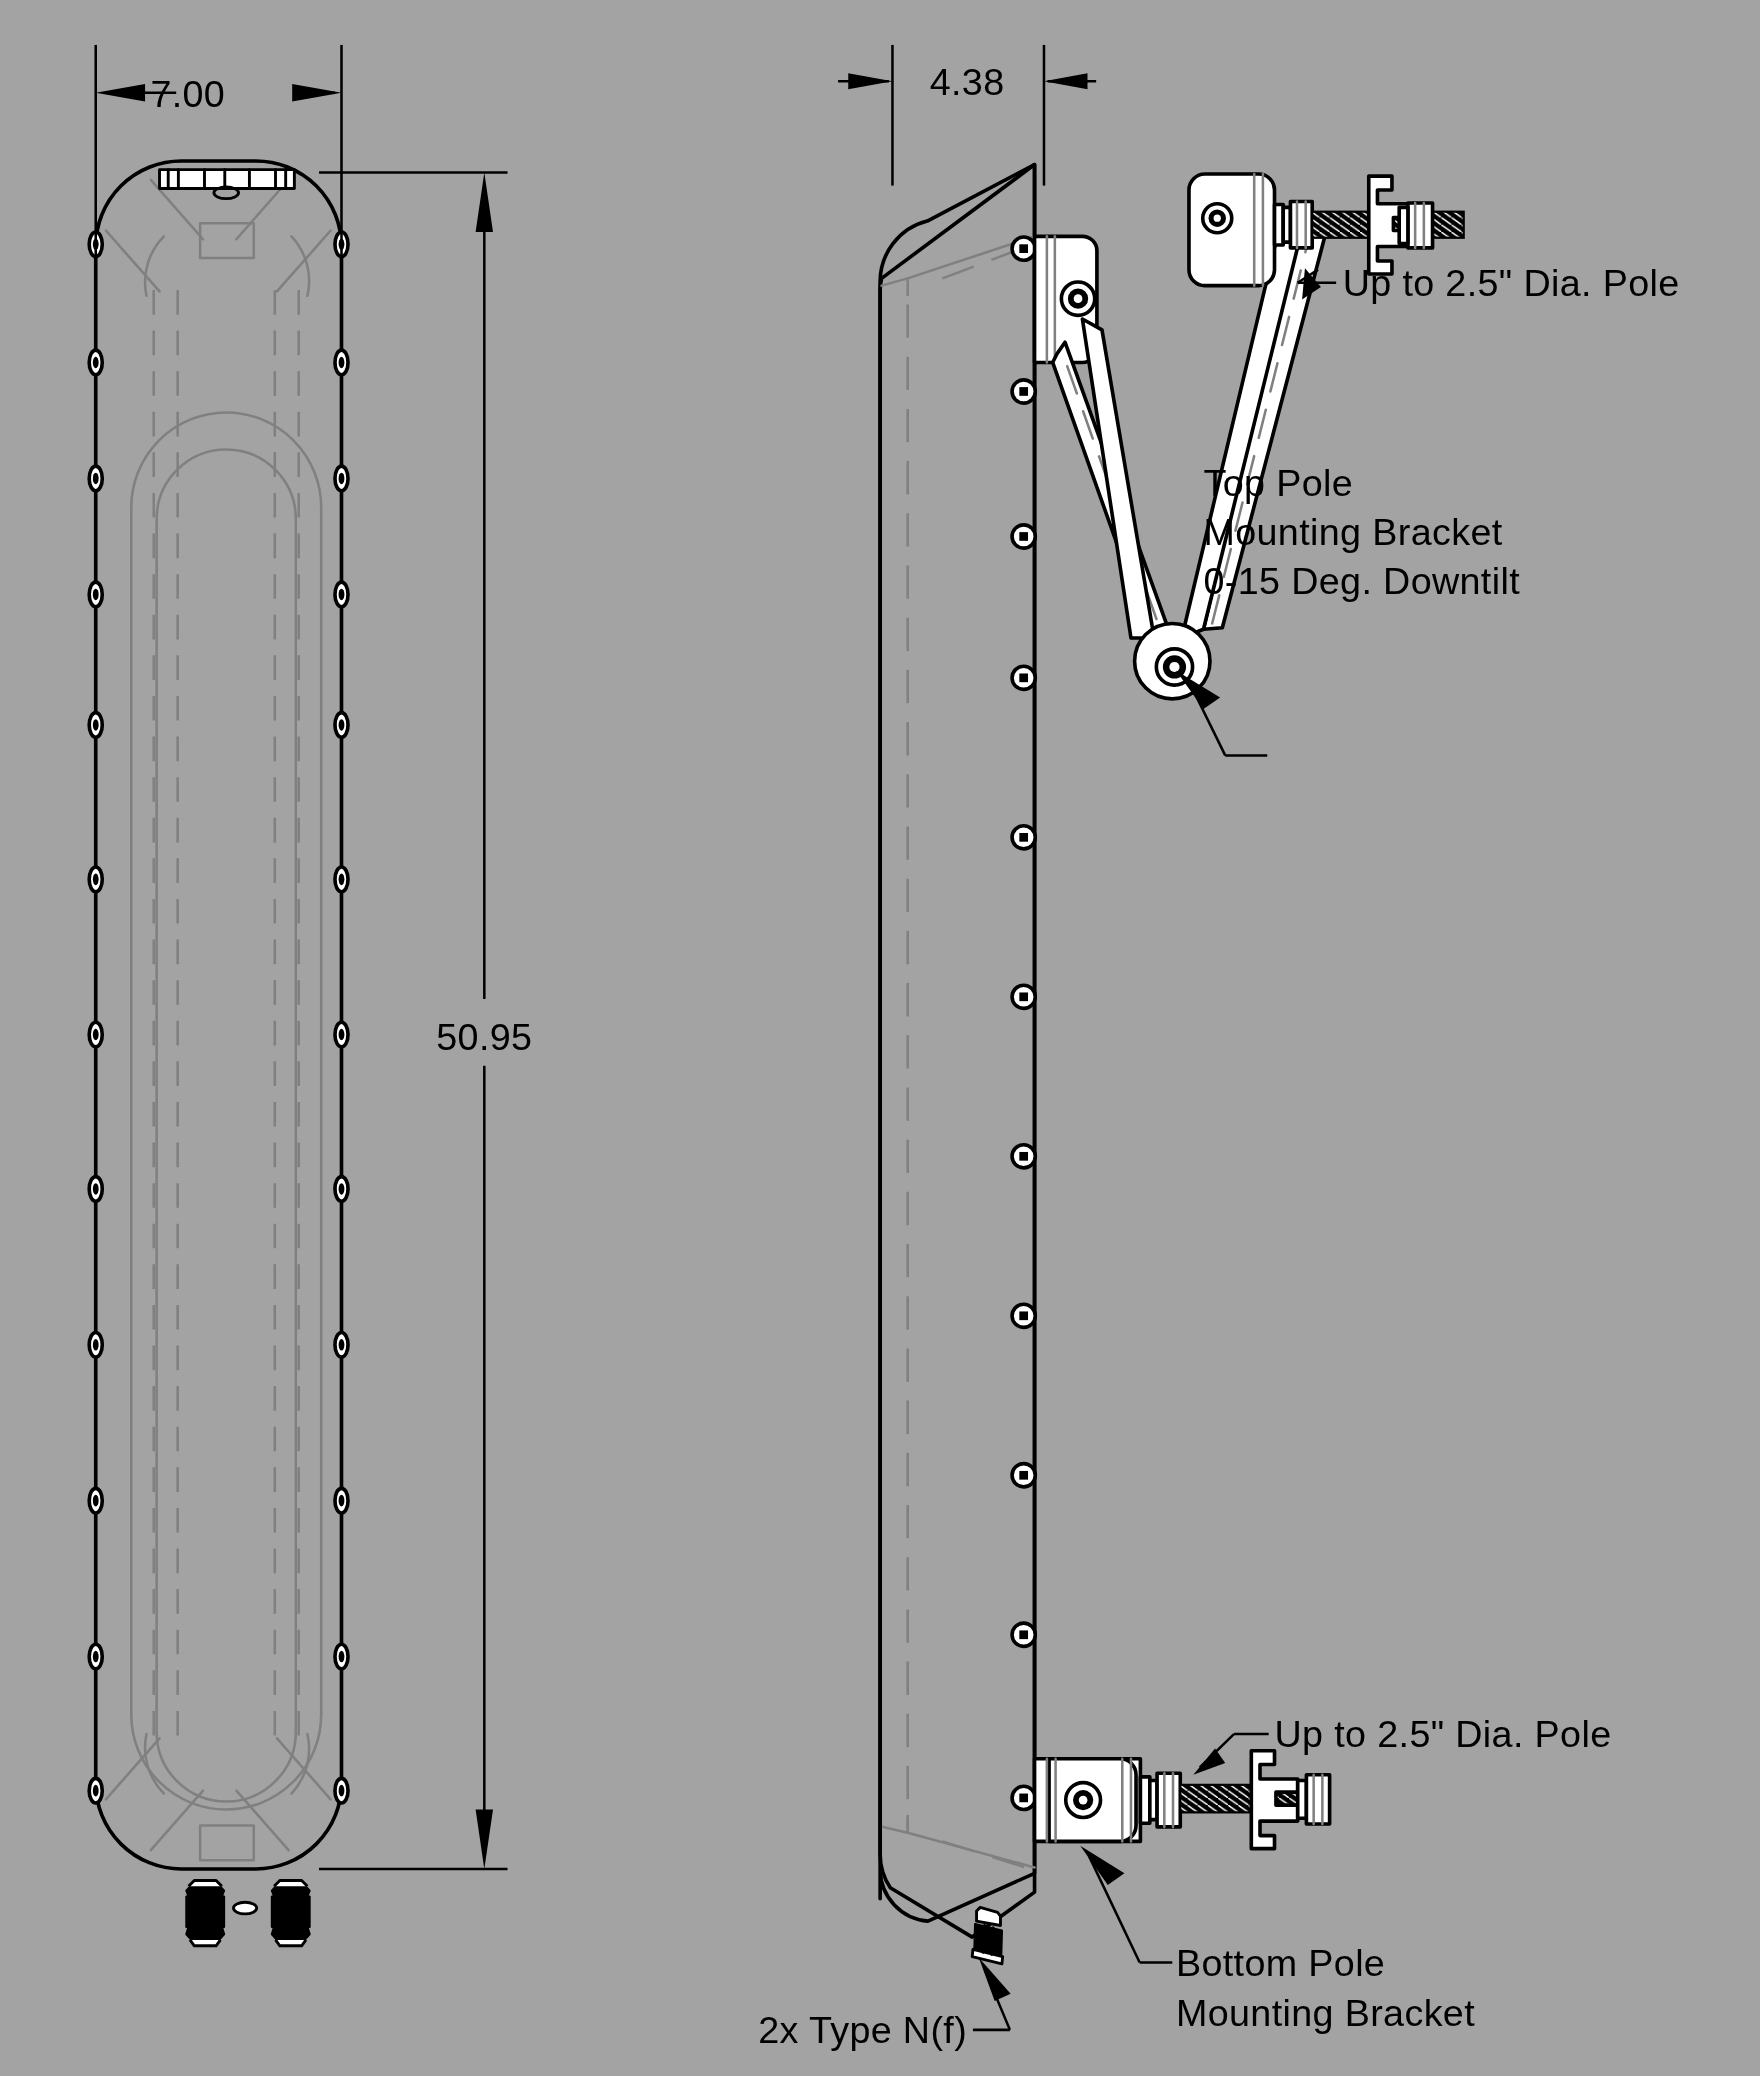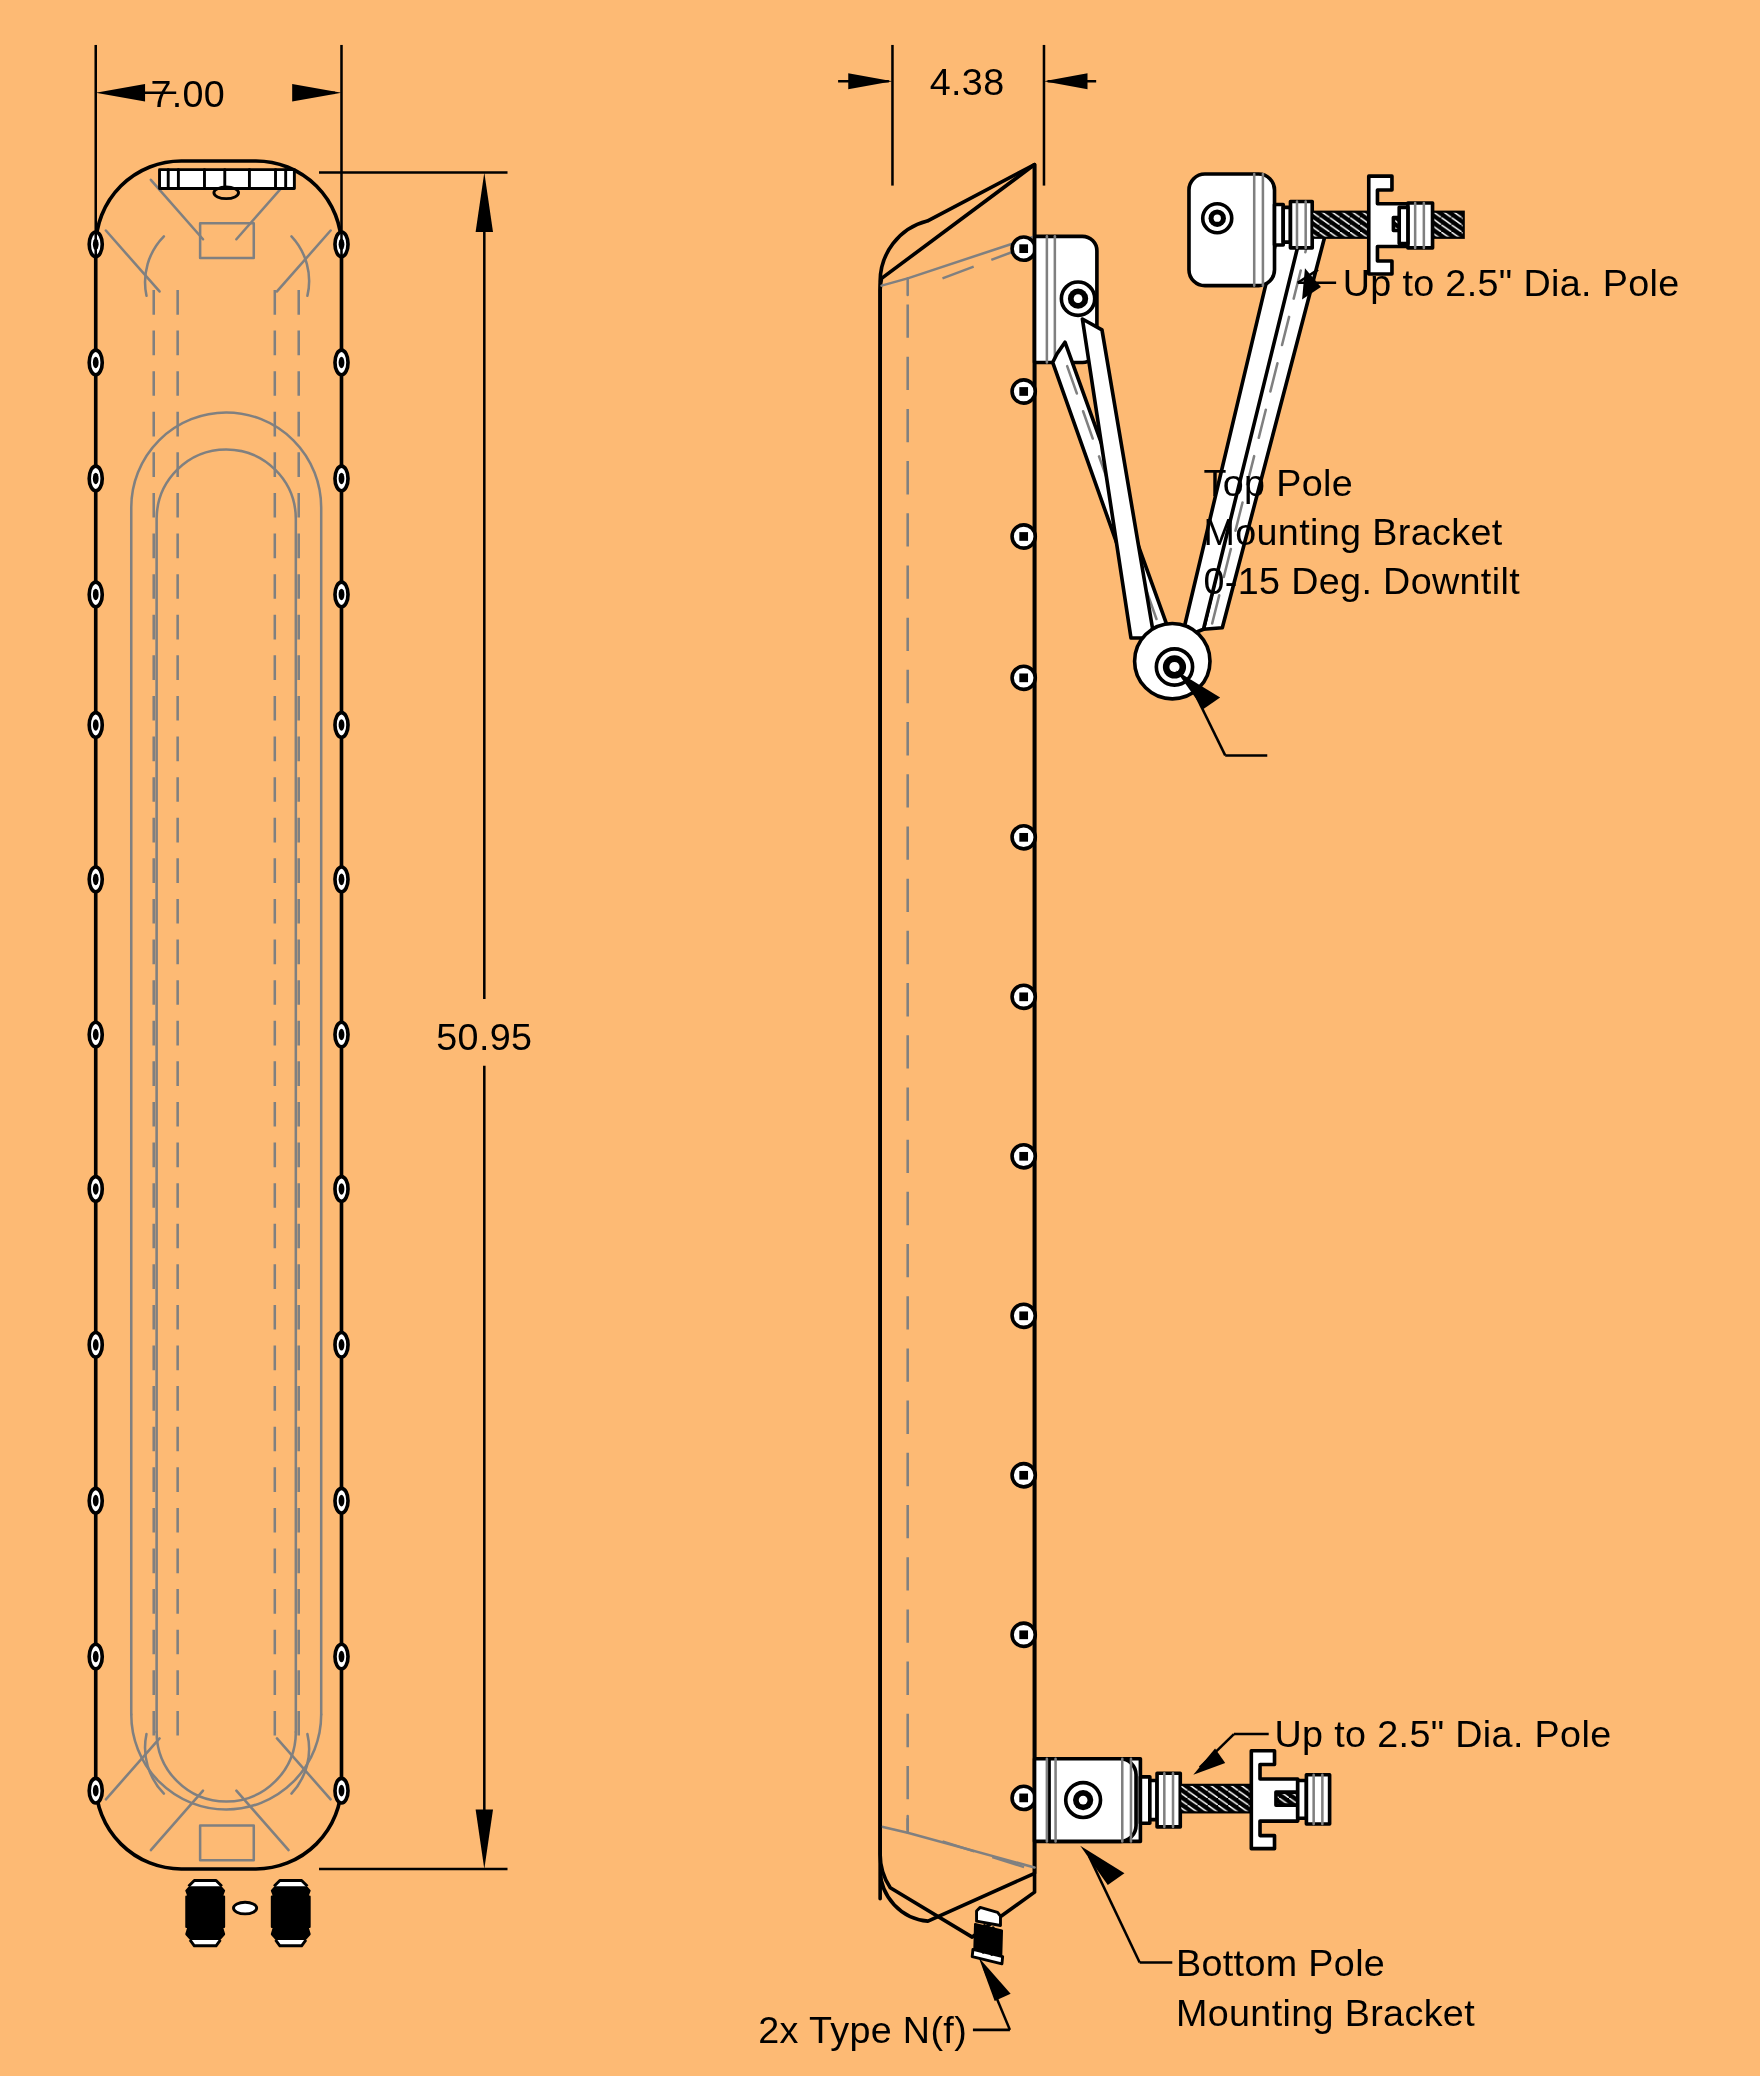--- a/index.html
+++ b/index.html
@@ -11,21 +11,21 @@
   body {
     width: 1761px;
     height: 2077px;
     font-family: "Liberation Sans", sans-serif;
     overflow: hidden;
   }
   #drawing-root {
     position: relative;
     width: 1761px;
     height: 2077px;
-    background: #fdba74;
+    background: #a3a3a3;
     text-align: center;
   }
   svg.sheet {
     display: block;
     width: 1761px;
     height: 2077px;
   }
   
   .outline       { fill: none; stroke: #000000; stroke-width: 5; stroke-linejoin: round; stroke-linecap: round; }
   .outline-thin  { fill: none; stroke: #000000; stroke-width: 4; stroke-linejoin: round; stroke-linecap: round; }

